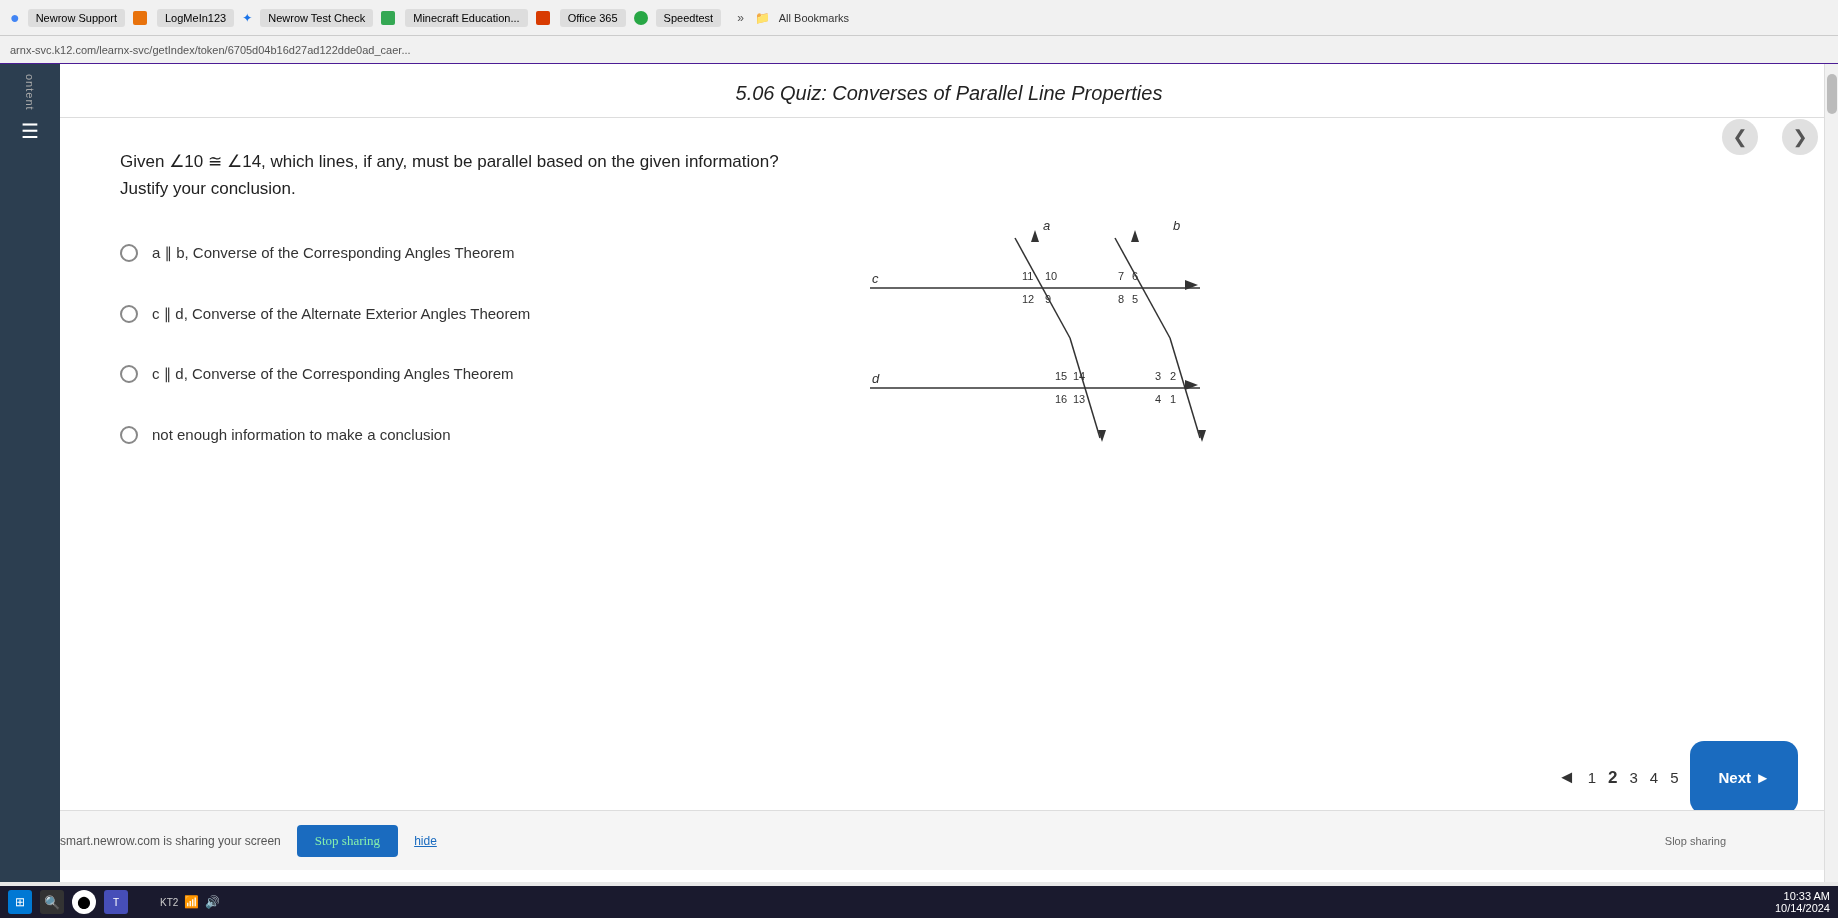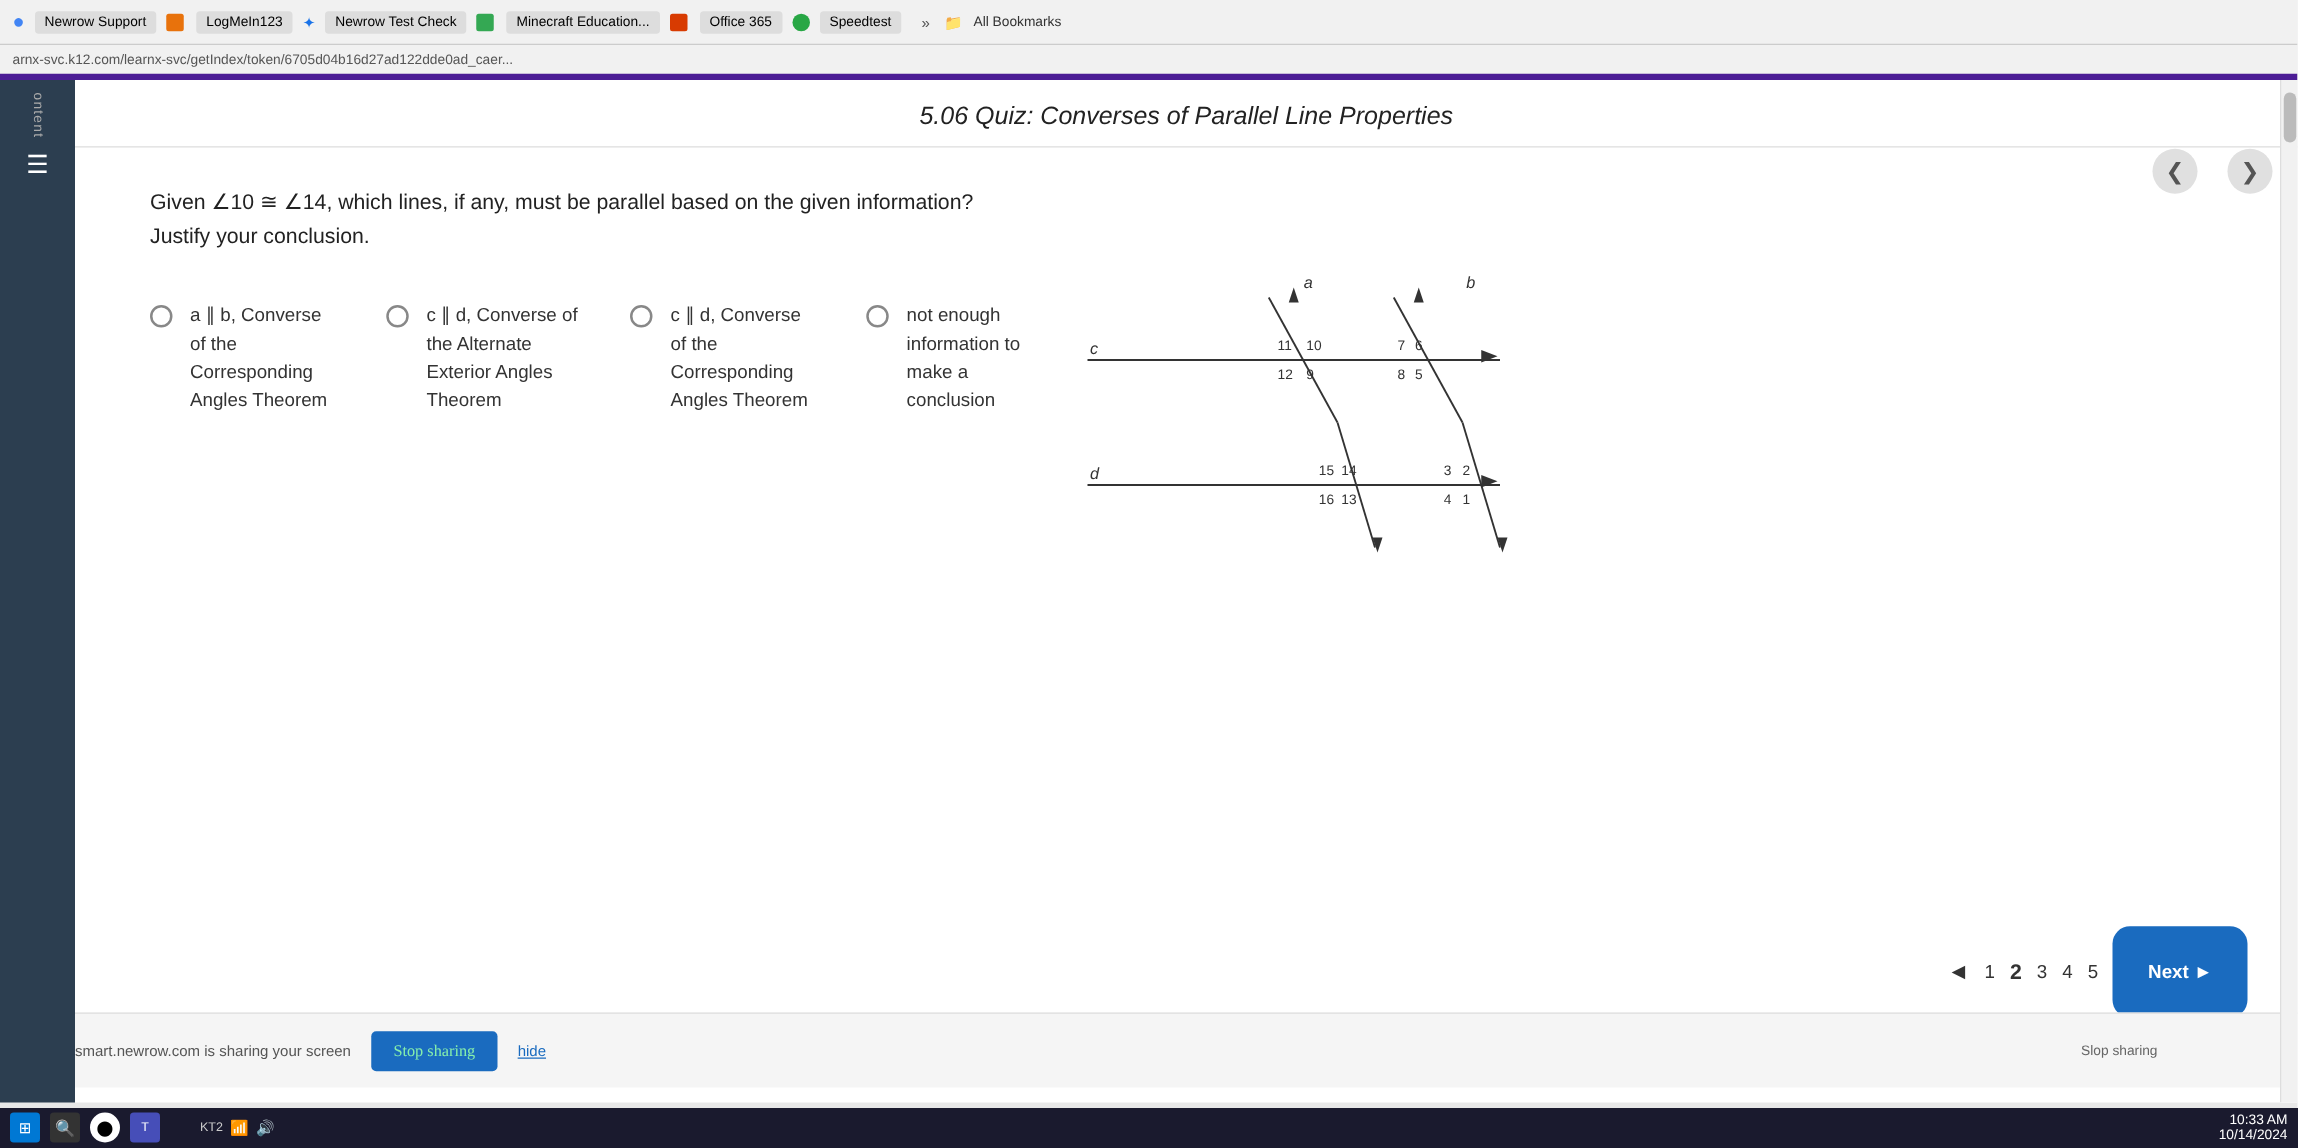--- a/index.html
+++ b/index.html
@@ -121,21 +121,21 @@
       font-size: 17px;
       font-weight: 400;
       line-height: 1.6;
       color: #222;
       margin-bottom: 40px;
     }
 
     
     .answer-choices {
       display: flex;
-      flex-direction: row;
+      flex-direction: column;
       gap: 38px;
       margin-top: 10px;
     }
     .answer-choice {
       display: flex;
       align-items: flex-start;
       gap: 14px;
       font-size: 15px;
       color: #333;
       cursor: pointer;
@@ -272,21 +272,21 @@
 
     
     .address-bar {
       background: #f1f1f1;
       height: 28px;
       display: flex;
       align-items: center;
       padding: 0 10px;
       font-size: 11px;
       color: #555;
-      border-bottom: 5px solid #4c1d95;
+      border-bottom: 1px solid #4c1d95;
     }
 
     
     .scrollbar {
       position: absolute;
       right: 0;
       top: 0;
       width: 14px;
       height: 100%;
       background: #f1f1f1;

